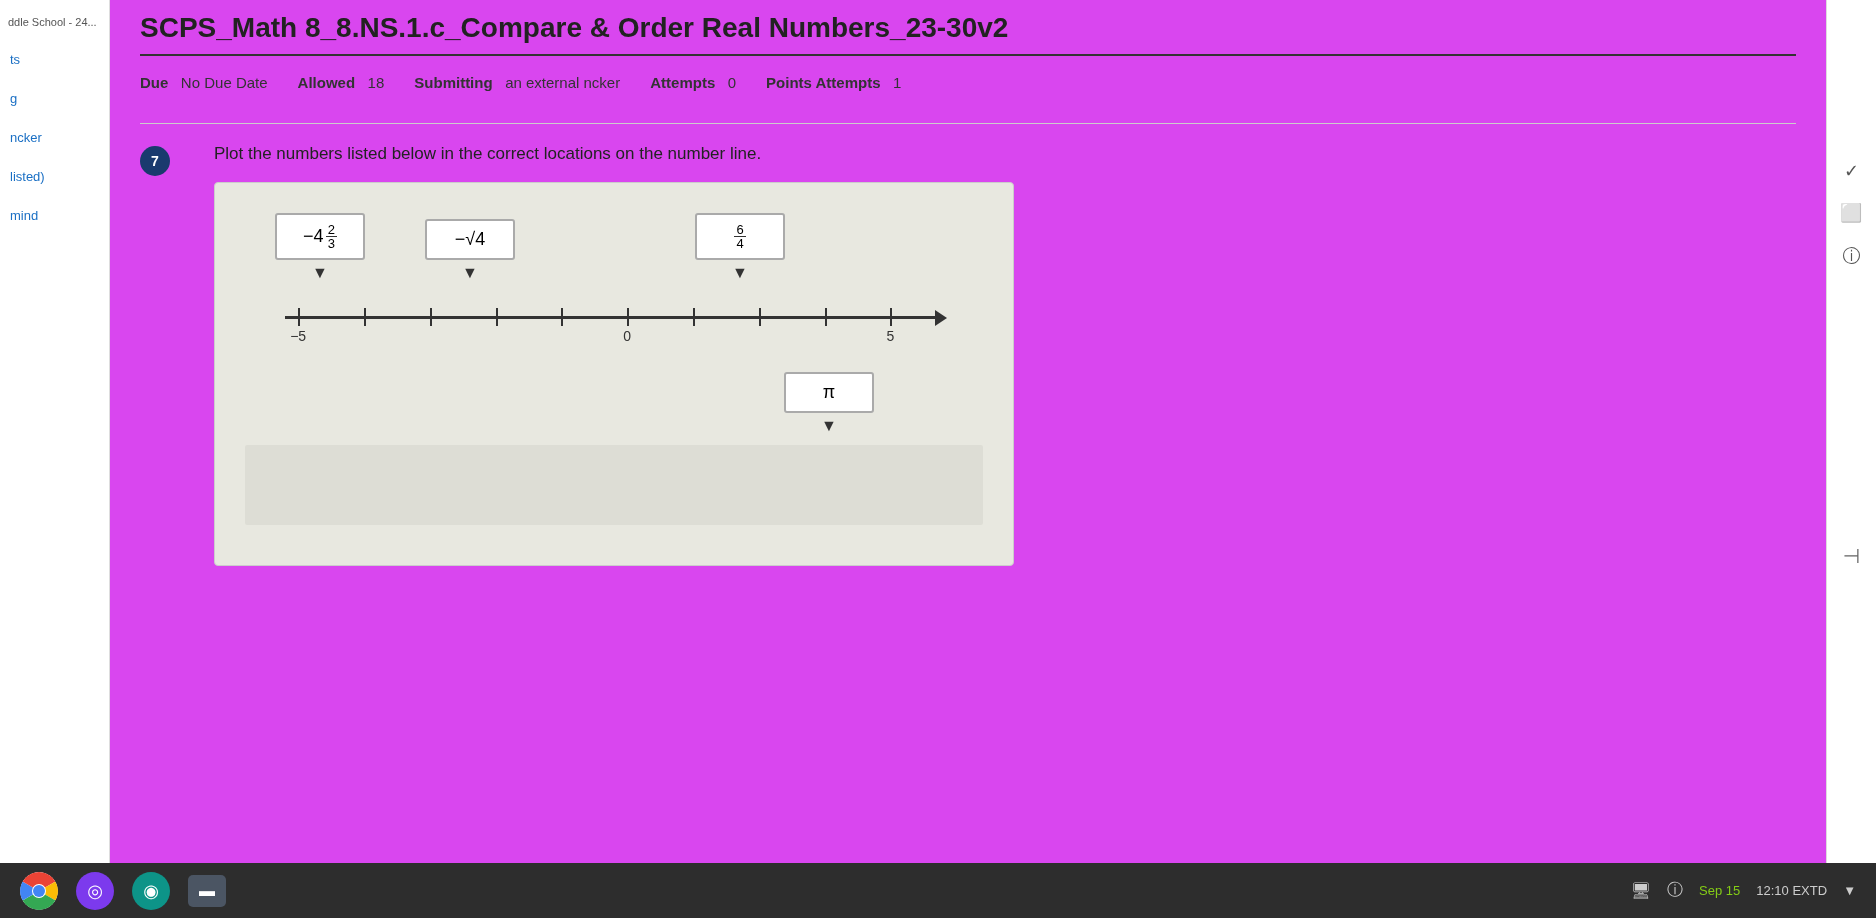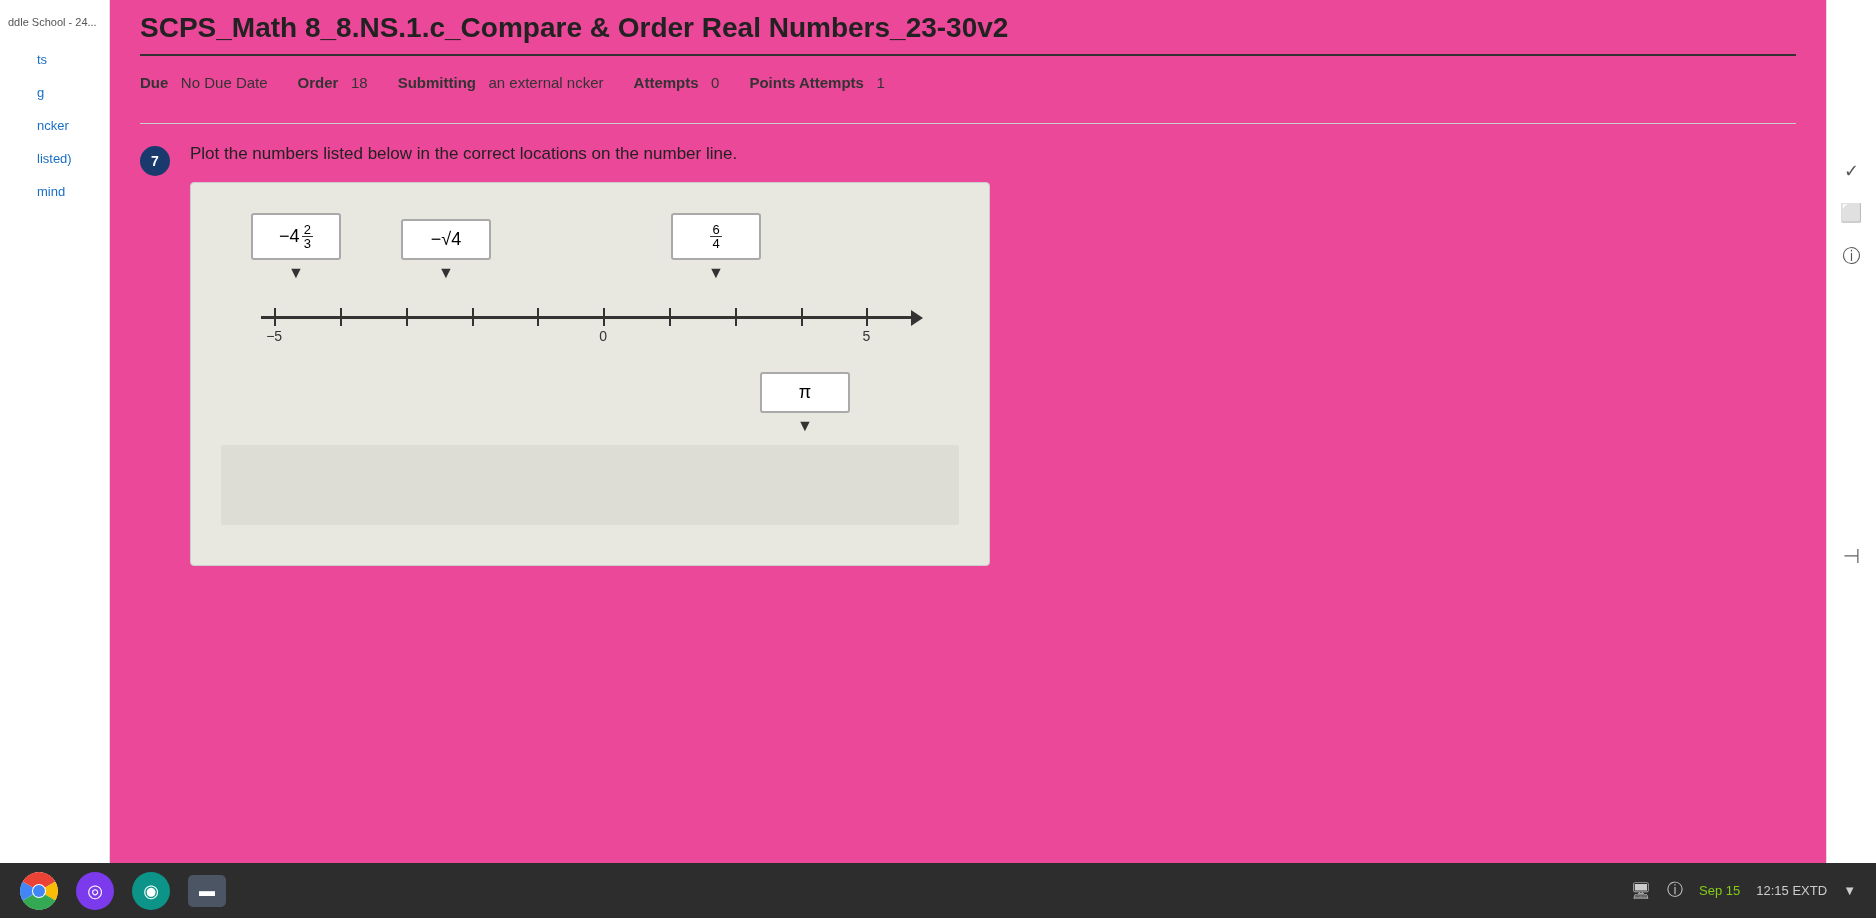--- a/index.html
+++ b/index.html
@@ -29,23 +29,22 @@
       font-size: 11px;
       color: #555;
       padding: 6px 8px;
       white-space: nowrap;
       overflow: hidden;
       text-overflow: ellipsis;
     }
     .sidebar-items {
       display: flex;
       flex-direction: column;
-      gap: 2px;
+      gap: 8px;
       margin-top: 10px;
-      padding-left: 27px;
     }
     .sidebar-item {
       padding: 8px 10px;
       font-size: 13px;
       color: #1a6fc4;
       cursor: pointer;
     }
 
     
     .right-panel {
@@ -74,21 +73,21 @@
       color: #666;
     }
 
     
     .main {
       position: absolute;
       left: 110px;
       top: 0;
       right: 50px;
       min-height: 918px;
-      background: #ec4899;
+      background: #d946ef;
       padding: 0 30px 20px 30px;
     }
 
     
     .page-title {
       font-size: 28px;
       font-weight: bold;
       color: #222;
       padding: 12px 0 10px 0;
       border-bottom: 2px solid #333;
@@ -130,20 +129,21 @@
       align-items: center;
       justify-content: center;
       font-size: 14px;
       font-weight: bold;
       flex-shrink: 0;
       margin-top: 2px;
     }
 
     .question-body {
       flex: 1;
+      margin-left: 24px;
     }
     .question-text {
       font-size: 17px;
       color: #222;
       margin-bottom: 18px;
     }
 
     
     .interactive-area {
       background: #e8e8e0;
@@ -342,21 +342,21 @@
 
   <div class="page-title">SCPS_Math 8_8.NS.1.c_Compare &amp; Order Real Numbers_23-30v2</div>
 
   <div class="meta-row">
     <span>
       <span class="meta-label">Due</span>
       &nbsp;
       <span class="meta-value">No Due Date</span>
     </span>
     <span>
-      <span class="meta-label">Order</span>
+      <span class="meta-label">Allowed</span>
       &nbsp;
       <span class="meta-value">18</span>
     </span>
     <span>
       <span class="meta-label">Submitting</span>
       &nbsp;
       <span class="meta-value">an external ncker</span>
     </span>
     <span>
       <span class="meta-label">Attempts</span>
@@ -478,16 +478,16 @@
     </div>
 
     <div class="taskbar-icon taskbar-gray" style="width:38px;height:32px;border-radius:5px;background:#4b5563;display:flex;align-items:center;justify-content:center;">
       <span style="color:white;font-size:16px;">▬</span>
     </div>
   </div>
   <div class="taskbar-right">
     <span style="font-size:16px;color:#ccc;">🖥</span>
     <span style="font-size:16px;color:#ccc;">ⓘ</span>
     <span style="color:#84cc16;font-size:13px;">Sep 15</span>
-    <span style="color:#ccc;font-size:13px;">12:15 EXTD</span>
+    <span style="color:#ccc;font-size:13px;">12:10 EXTD</span>
     <span style="color:#ccc;font-size:13px;">▼</span>
   </div>
 </div>
 
 </body></html>

